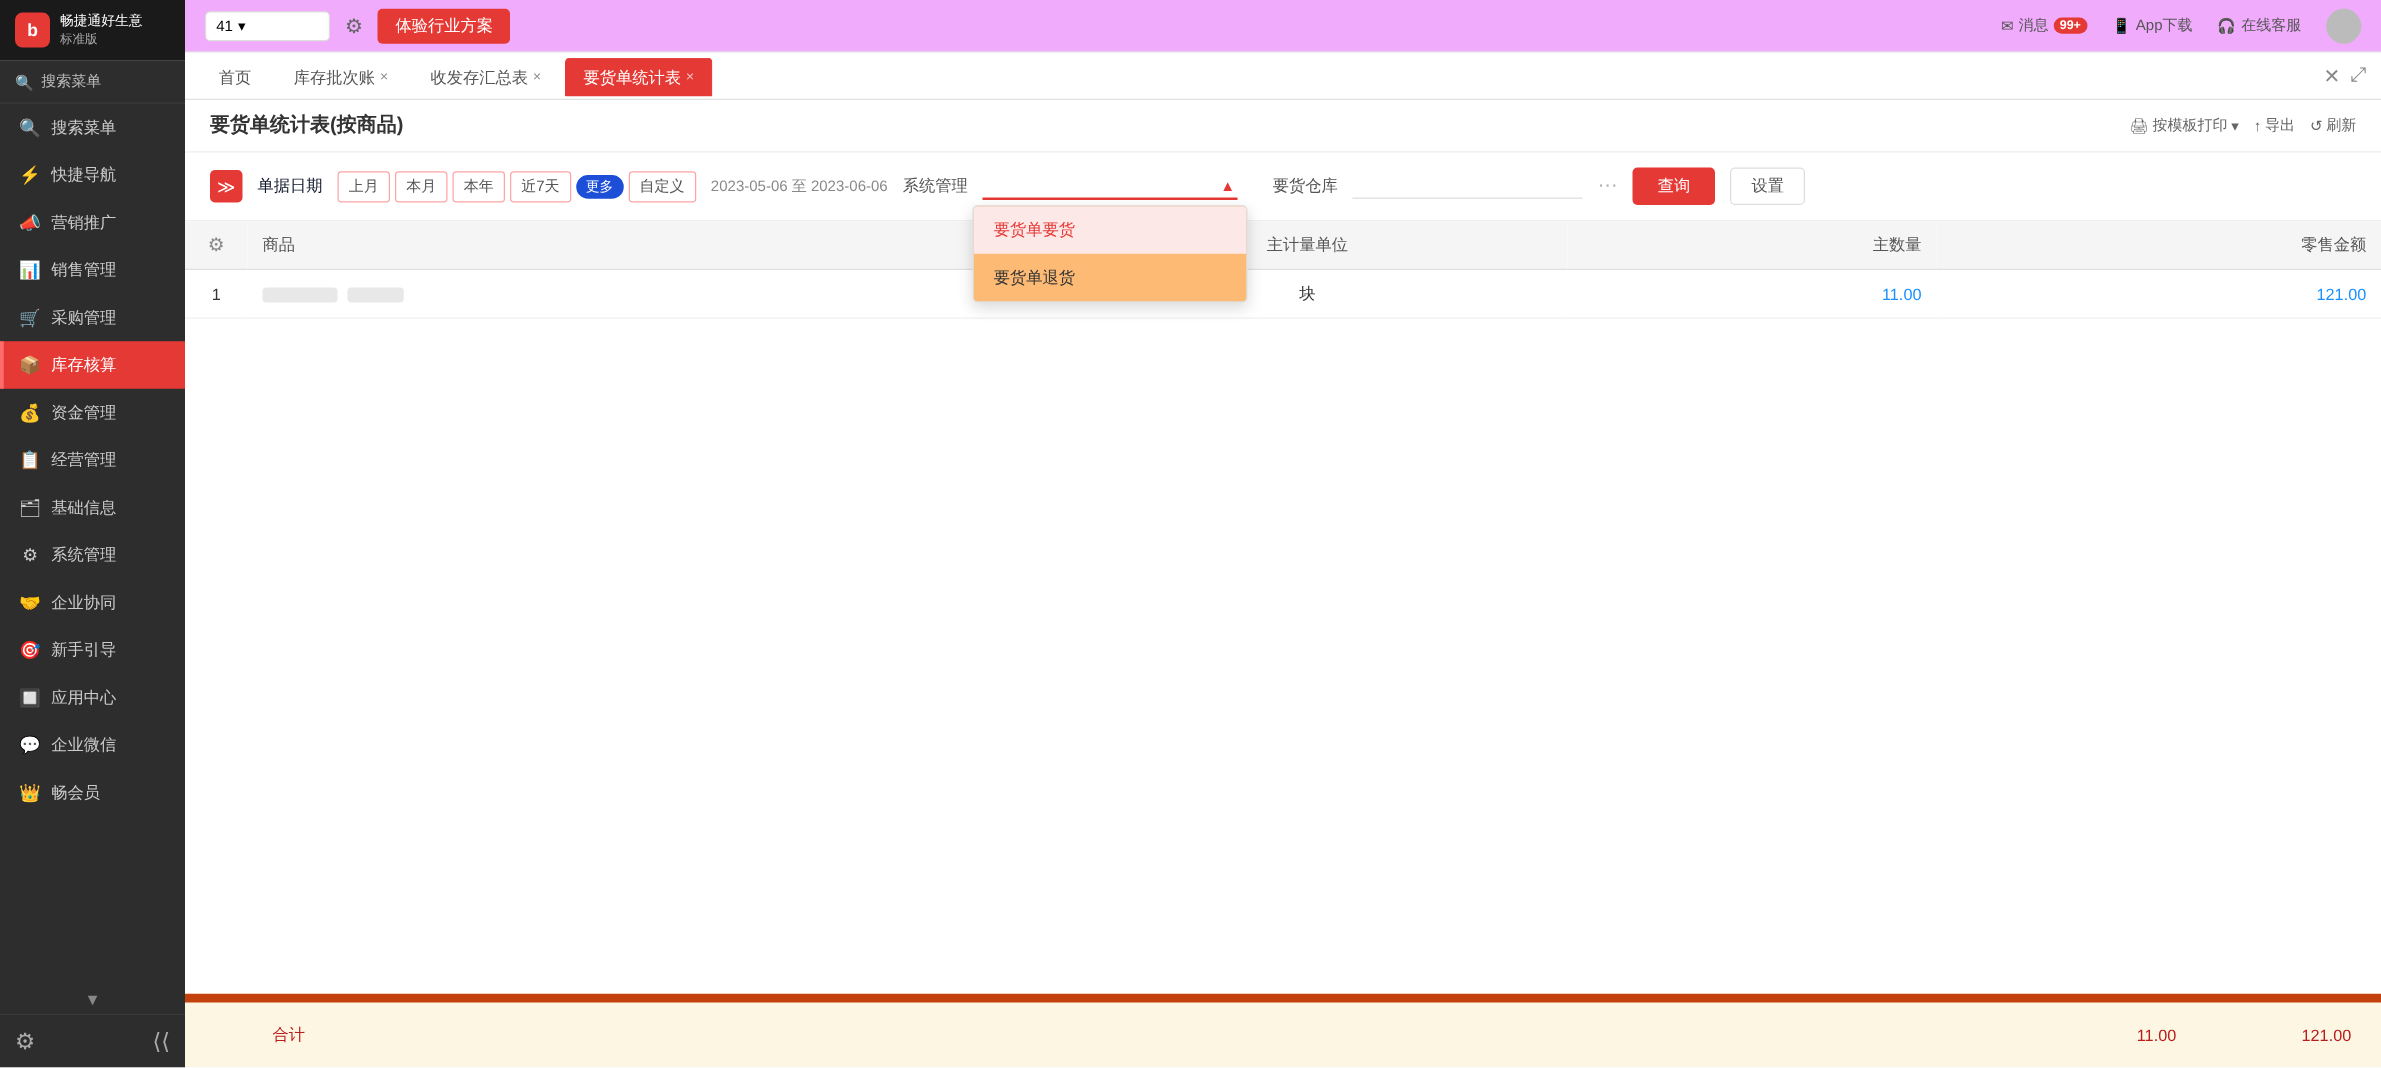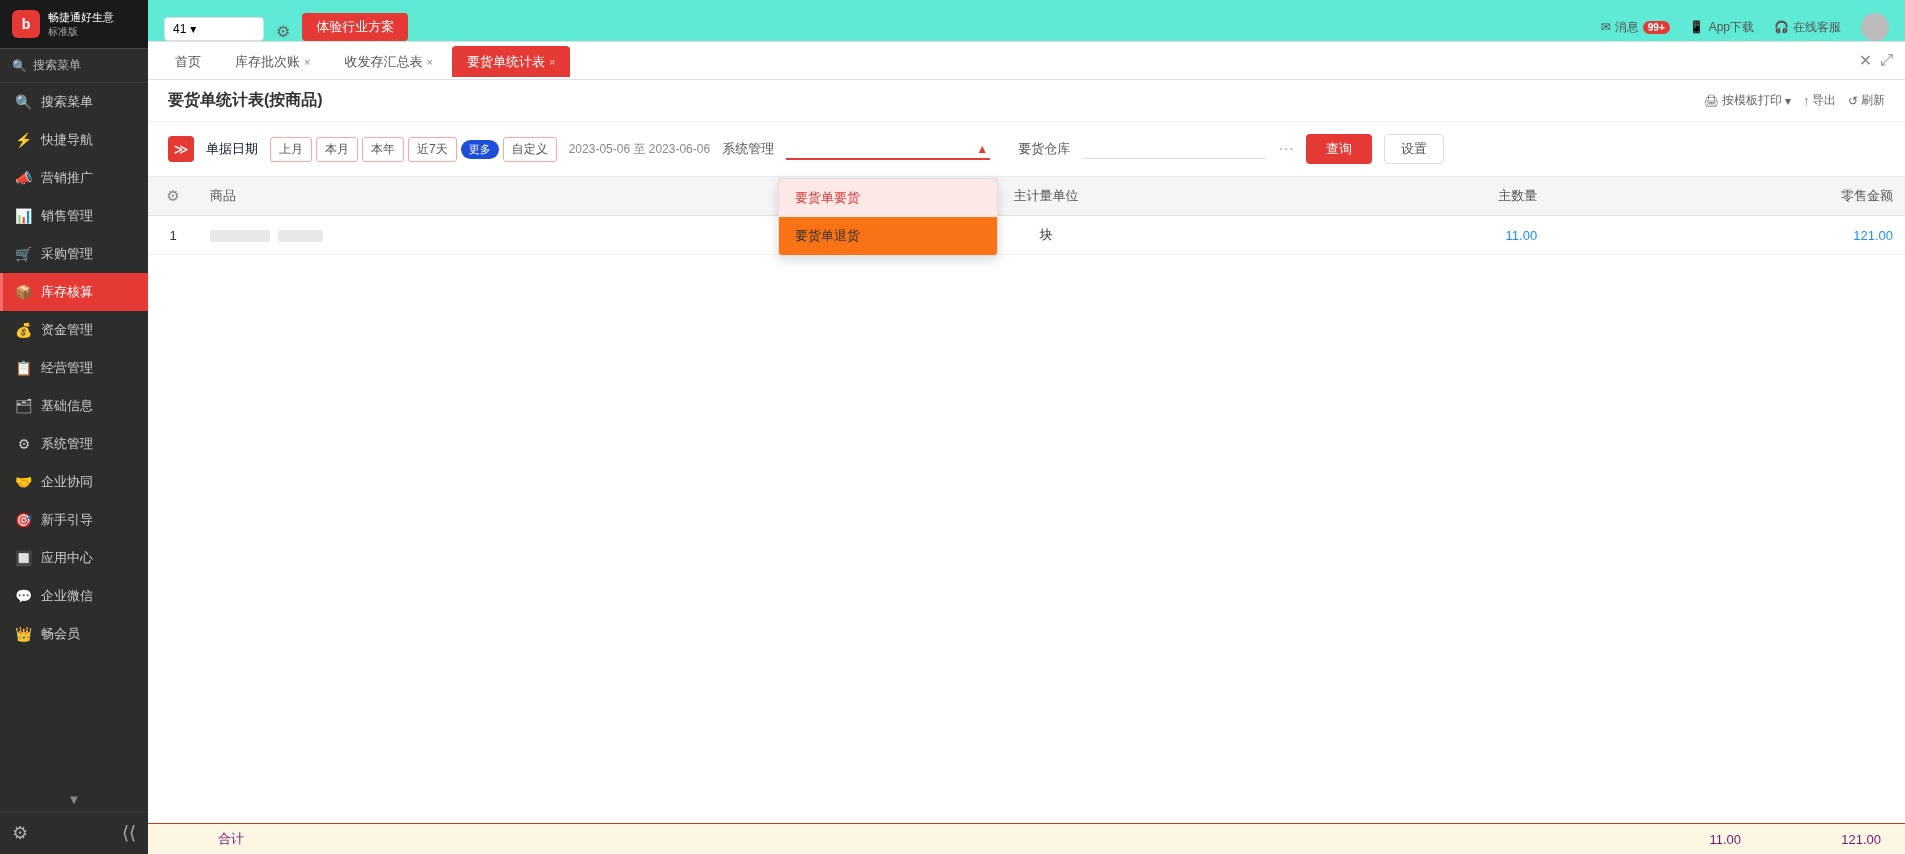--- a/index.html
+++ b/index.html
@@ -90,23 +90,23 @@
     
     .main-content {
       flex: 1;
       display: flex;
       flex-direction: column;
       overflow: hidden;
     }
 
     
     .header-bar {
-      background: #5eead4;
-      display: flex;
-      align-items: flex-end;
+      background: #f0abfc;
+      display: flex;
+      align-items: center;
       padding: 0 16px;
       height: 42px;
       border-bottom: 1px solid #e0e0e0;
       gap: 12px;
       flex-shrink: 0;
     }
     .header-search-select {
       display: flex;
       align-items: center;
       background: white;
@@ -359,23 +359,23 @@
       border-radius: 4px;
       padding: 5px 16px;
       font-size: 13px;
       cursor: pointer;
       font-family: inherit;
     }
 
     
     .dropdown-popup {
       position: absolute;
-      top: 56px;
+      top: 42px;
       left: 630px;
-      background: #f97316;
+      background: #fdba74;
       border: 1px solid #e0e0e0;
       border-radius: 4px;
       box-shadow: 0 4px 12px rgba(0,0,0,0.15);
       z-index: 100;
       min-width: 220px;
       overflow: hidden;
     }
     .dropdown-item {
       padding: 10px 16px;
       font-size: 13px;
@@ -413,26 +413,26 @@
     }
     tbody td.center { text-align: center; }
     tbody td.right { text-align: right; }
     tbody td a { color: #1890ff; text-decoration: none; cursor: pointer; }
 
     .settings-col-icon { color: #888; cursor: pointer; font-size: 15px; }
 
     
     .table-footer {
       background: #fdf6e3;
-      border-top: 1px solid #c2410c;
-      display: flex;
-      align-items: center;
-      padding: 6px 12px;
-      font-size: 13px;
-      color: #701a75;
+      border-top: 7px solid #c2410c;
+      display: flex;
+      align-items: center;
+      padding: 17px 12px;
+      font-size: 13px;
+      color: #b91c1c;
       flex-shrink: 0;
     }
     .footer-label { padding-left: 8px; min-width: 180px; }
     .footer-spacer { flex: 1; }
 
     
     .placeholder-bar {
       display: inline-block;
       height: 12px;
       background: #e8e8e8;

